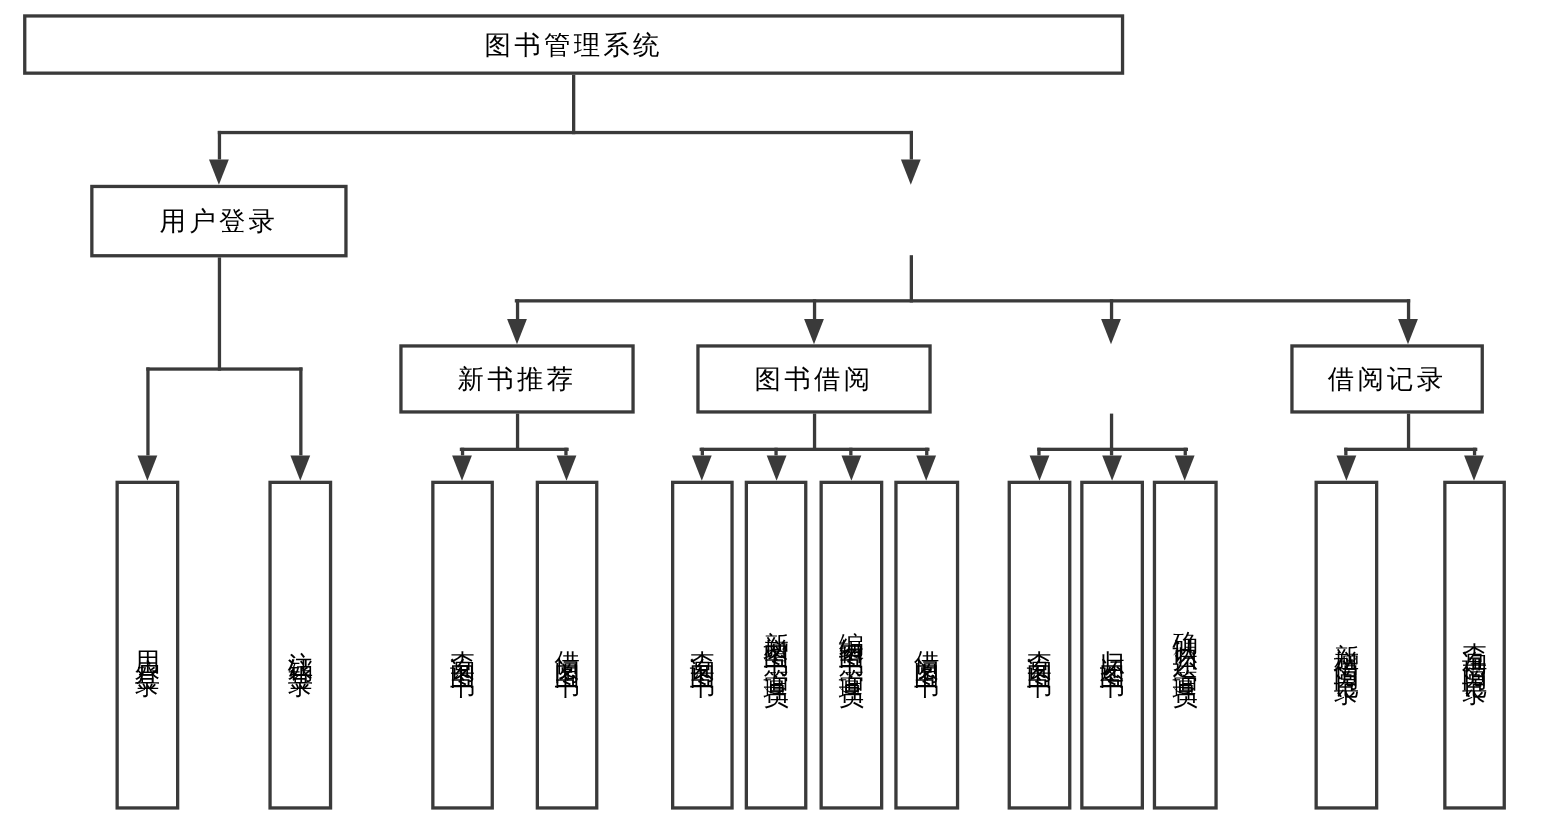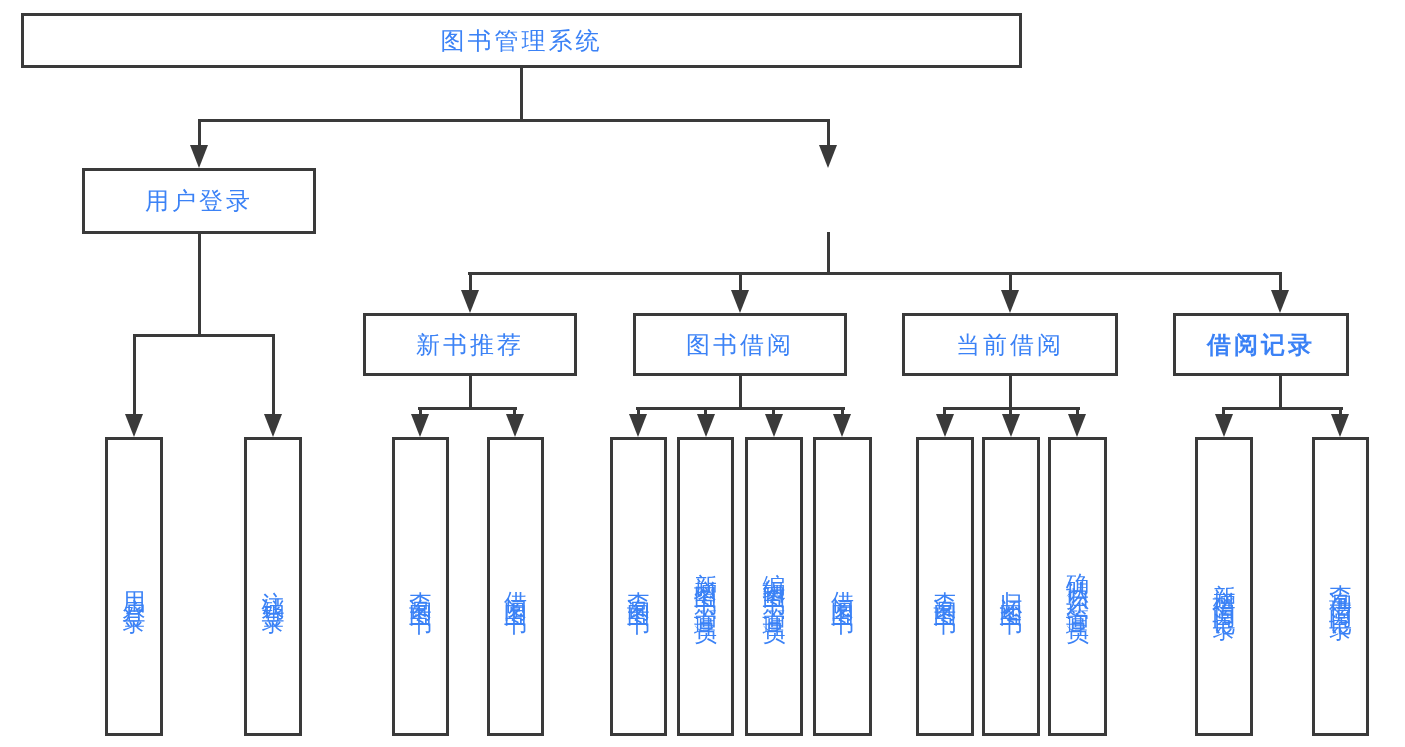--- a/index.html
+++ b/index.html
@@ -2,21 +2,21 @@
 <html><head>
 <meta charset="utf-8">
 <style>
   html,body{margin:0;padding:0;background:#ffffff;}
   .canvas{
     position:relative;width:1405px;height:747px;background:#ffffff;
     font-family:"Liberation Sans", sans-serif;overflow:hidden;
   }
   .node{
     position:absolute;box-sizing:border-box;background:#ffffff;
-    border:3px solid #3a3a3a;color:#3b82f6;
+    border:3px solid #3a3a3a;color:#000000;
     display:flex;align-items:center;justify-content:center;
     font-size:24px;letter-spacing:3px;white-space:nowrap;
   }
   .leaf{
     writing-mode:vertical-rl;text-orientation:mixed;
     font-size:23px;letter-spacing:7px;line-height:1;
     white-space:normal;
   }
   .hl{position:absolute;height:3px;background:#3a3a3a;}
   .vl{position:absolute;width:3px;background:#3a3a3a;}
@@ -59,22 +59,21 @@
   <div class="vl" style="left:739px;top:272px;height:18px;"></div>
   <div class="vl" style="left:1009px;top:272px;height:18px;"></div>
   <div class="vl" style="left:1279px;top:272px;height:18px;"></div>
   <div class="arr" style="left:461px;top:290px;"></div>
   <div class="arr" style="left:731px;top:290px;"></div>
   <div class="arr" style="left:1001px;top:290px;"></div>
   <div class="arr" style="left:1271px;top:290px;"></div>
 
   <div class="node" style="left:633px;top:313px;width:214px;height:63px;">图书借阅</div>
   <div class="node" style="left:363px;top:313px;width:214px;height:63px;">新书推荐</div>
-  <div class="node" style="left:902px;top:313px;width:216px;height:63px;">当前借阅</div>
-  <div class="node" style="left:1173px;top:313px;width:176px;height:63px;font-weight:bold;">借阅记录</div>
+  <div class="node" style="left:1173px;top:313px;width:176px;height:63px;">借阅记录</div>
 
   <div class="vl" style="left:469px;top:376px;height:34px;"></div>
   <div class="hl" style="left:418px;top:407px;width:99px;"></div>
   <div class="vl" style="left:419px;top:407px;height:7px;"></div>
   <div class="vl" style="left:513px;top:407px;height:7px;"></div>
   <div class="arr" style="left:411px;top:414px;"></div>
   <div class="arr" style="left:506px;top:414px;"></div>
 
   <div class="vl" style="left:739px;top:376px;height:34px;"></div>
   <div class="hl" style="left:636px;top:407px;width:209px;"></div>

